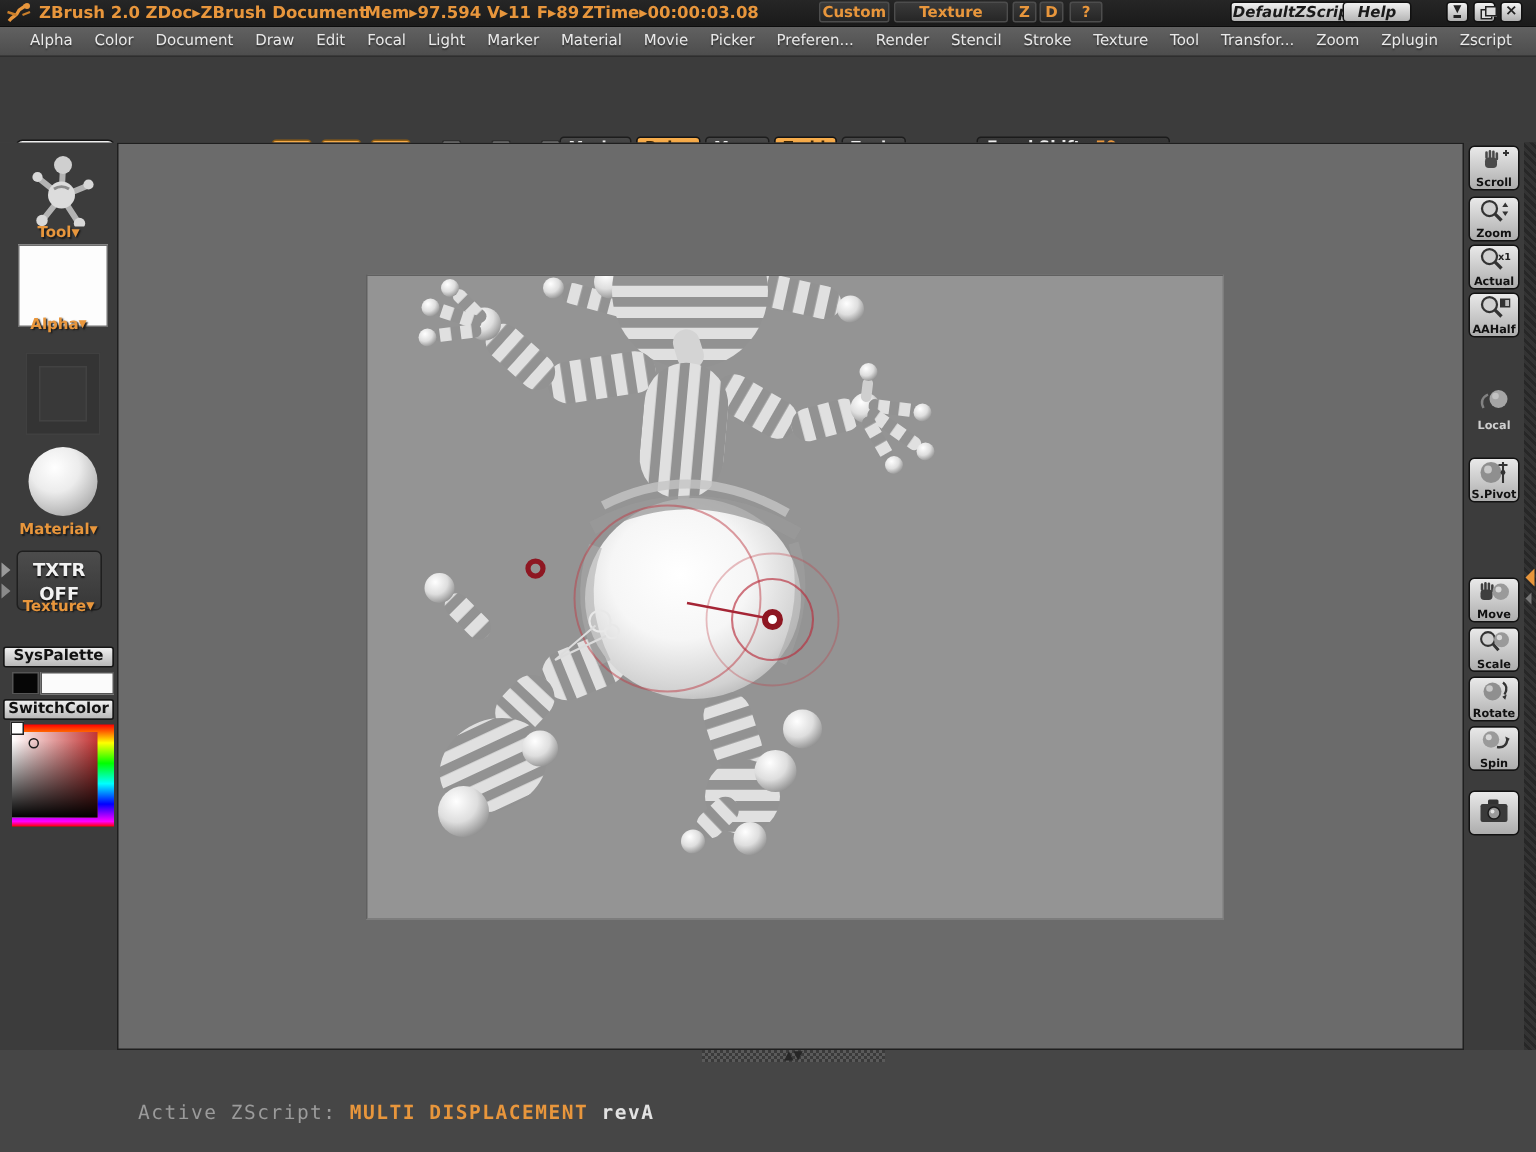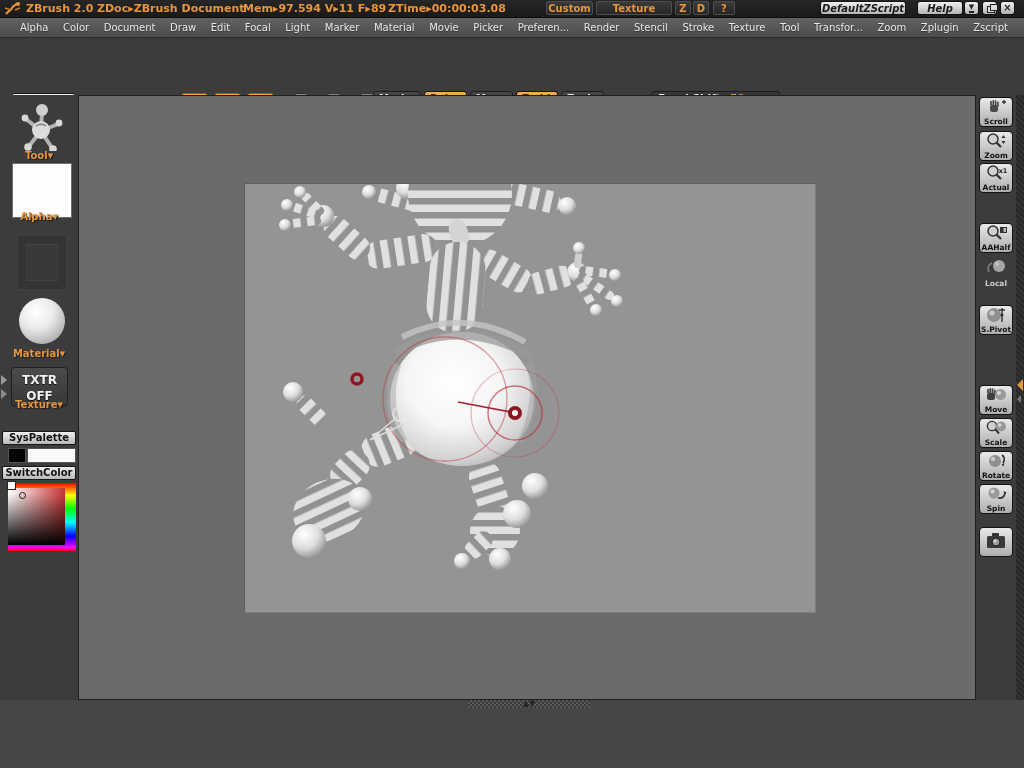--- a/index.html
+++ b/index.html
@@ -110,21 +110,21 @@
     <span class="tb-txt" style="left:26px;">ZBrush 2.0</span>
     <span class="tb-txt" style="left:97px;">ZDoc▸ZBrush Document</span>
     <span class="tb-txt" style="left:243px;">Mem▸97.594  V▸11  F▸89</span>
     <span class="tb-txt" style="left:388px;">ZTime▸00:00:03.08</span>
     <div class="tb-darkbtn" style="left:511px;width:47px;">Custom</div>
     <div class="tb-darkbtn" style="left:561px;width:76px;">Texture</div>
     <div class="tb-darkbtn" style="left:640px;width:16px;">Z</div>
     <div class="tb-darkbtn" style="left:658px;width:16px;">D</div>
     <div class="tb-darkbtn" style="left:678px;width:22px;">?</div>
     <div class="tb-lightbtn" style="left:820px;width:86px;">DefaultZScript</div>
-    <div class="tb-lightbtn" style="left:917px;width:46px;">Help</div>
+    <div class="tb-lightbtn" style="left:895px;width:46px;">Help</div>
     <div class="win-btn" style="left:964px;"><span class="collapse-glyph">▼</span></div>
     <div class="win-btn" style="left:982px;">
         <span class="restore-glyph"></span>
       </div>
     <div class="win-btn" style="left:1000px;"><span>×</span></div>
   </div>
 
   <div id="menubar">
 
   <span class="menu-item">Alpha</span>
@@ -445,21 +445,21 @@
       <div class="rt-label">Zoom</div>
     </div>
     <div class="rt-btn" style="top:68px;">
       <svg width="22" height="18" viewBox="0 0 22 18">
         <circle cx="8" cy="7" r="5" fill="#d0d0d0" stroke="#333" stroke-width="1.5"></circle>
         <line x1="11.6" y1="10.6" x2="16" y2="15" stroke="#333" stroke-width="2.2"></line>
         <text x="18" y="9" font-size="6.5" font-weight="bold" fill="#222" text-anchor="middle">x1</text>
       </svg>
       <div class="rt-label">Actual</div>
     </div>
-    <div class="rt-btn" style="top:100px;margin-top:28px;">
+    <div class="rt-btn" style="top:100px;">
       <svg width="22" height="18" viewBox="0 0 22 18">
         <circle cx="8" cy="7" r="5" fill="#d0d0d0" stroke="#333" stroke-width="1.5"></circle>
         <line x1="11.6" y1="10.6" x2="16" y2="15" stroke="#333" stroke-width="2.2"></line>
         <rect x="15.5" y="3.5" width="6" height="5" fill="#bbb" stroke="#333" stroke-width="1"></rect>
         <rect x="15.5" y="3.5" width="3" height="5" fill="#333"></rect>
       </svg>
       <div class="rt-label">AAHalf</div>
     </div>
     <div class="rt-flat" style="top:163px;">
       <svg width="24" height="18" viewBox="0 0 24 18" opacity="0.75">
@@ -529,14 +529,21 @@
     <div class="edge-arrow" style="left:1px;top:284px;border-top:6px solid transparent;border-bottom:6px solid transparent;border-right:6px solid #e8963c;"></div>
     <div class="edge-arrow" style="left:1px;top:300px;border-top:4px solid transparent;border-bottom:4px solid transparent;border-right:4px solid #777;"></div>
   </div>
 
   <div id="bottom-strip">
     <div id="divider-hatch">
       <span class="tri">▲</span>
       <span class="tri">▼</span>
     </div>
   </div>
+  <div id="status-line">
+    <span class="prefix">Active ZScript:</span>
+    <span> </span>
+    <span class="script">MULTI DISPLACEMENT</span>
+    <span> </span>
+    <span class="rev">revA</span>
+  </div>
 
 </div>
 
 </body></html>

